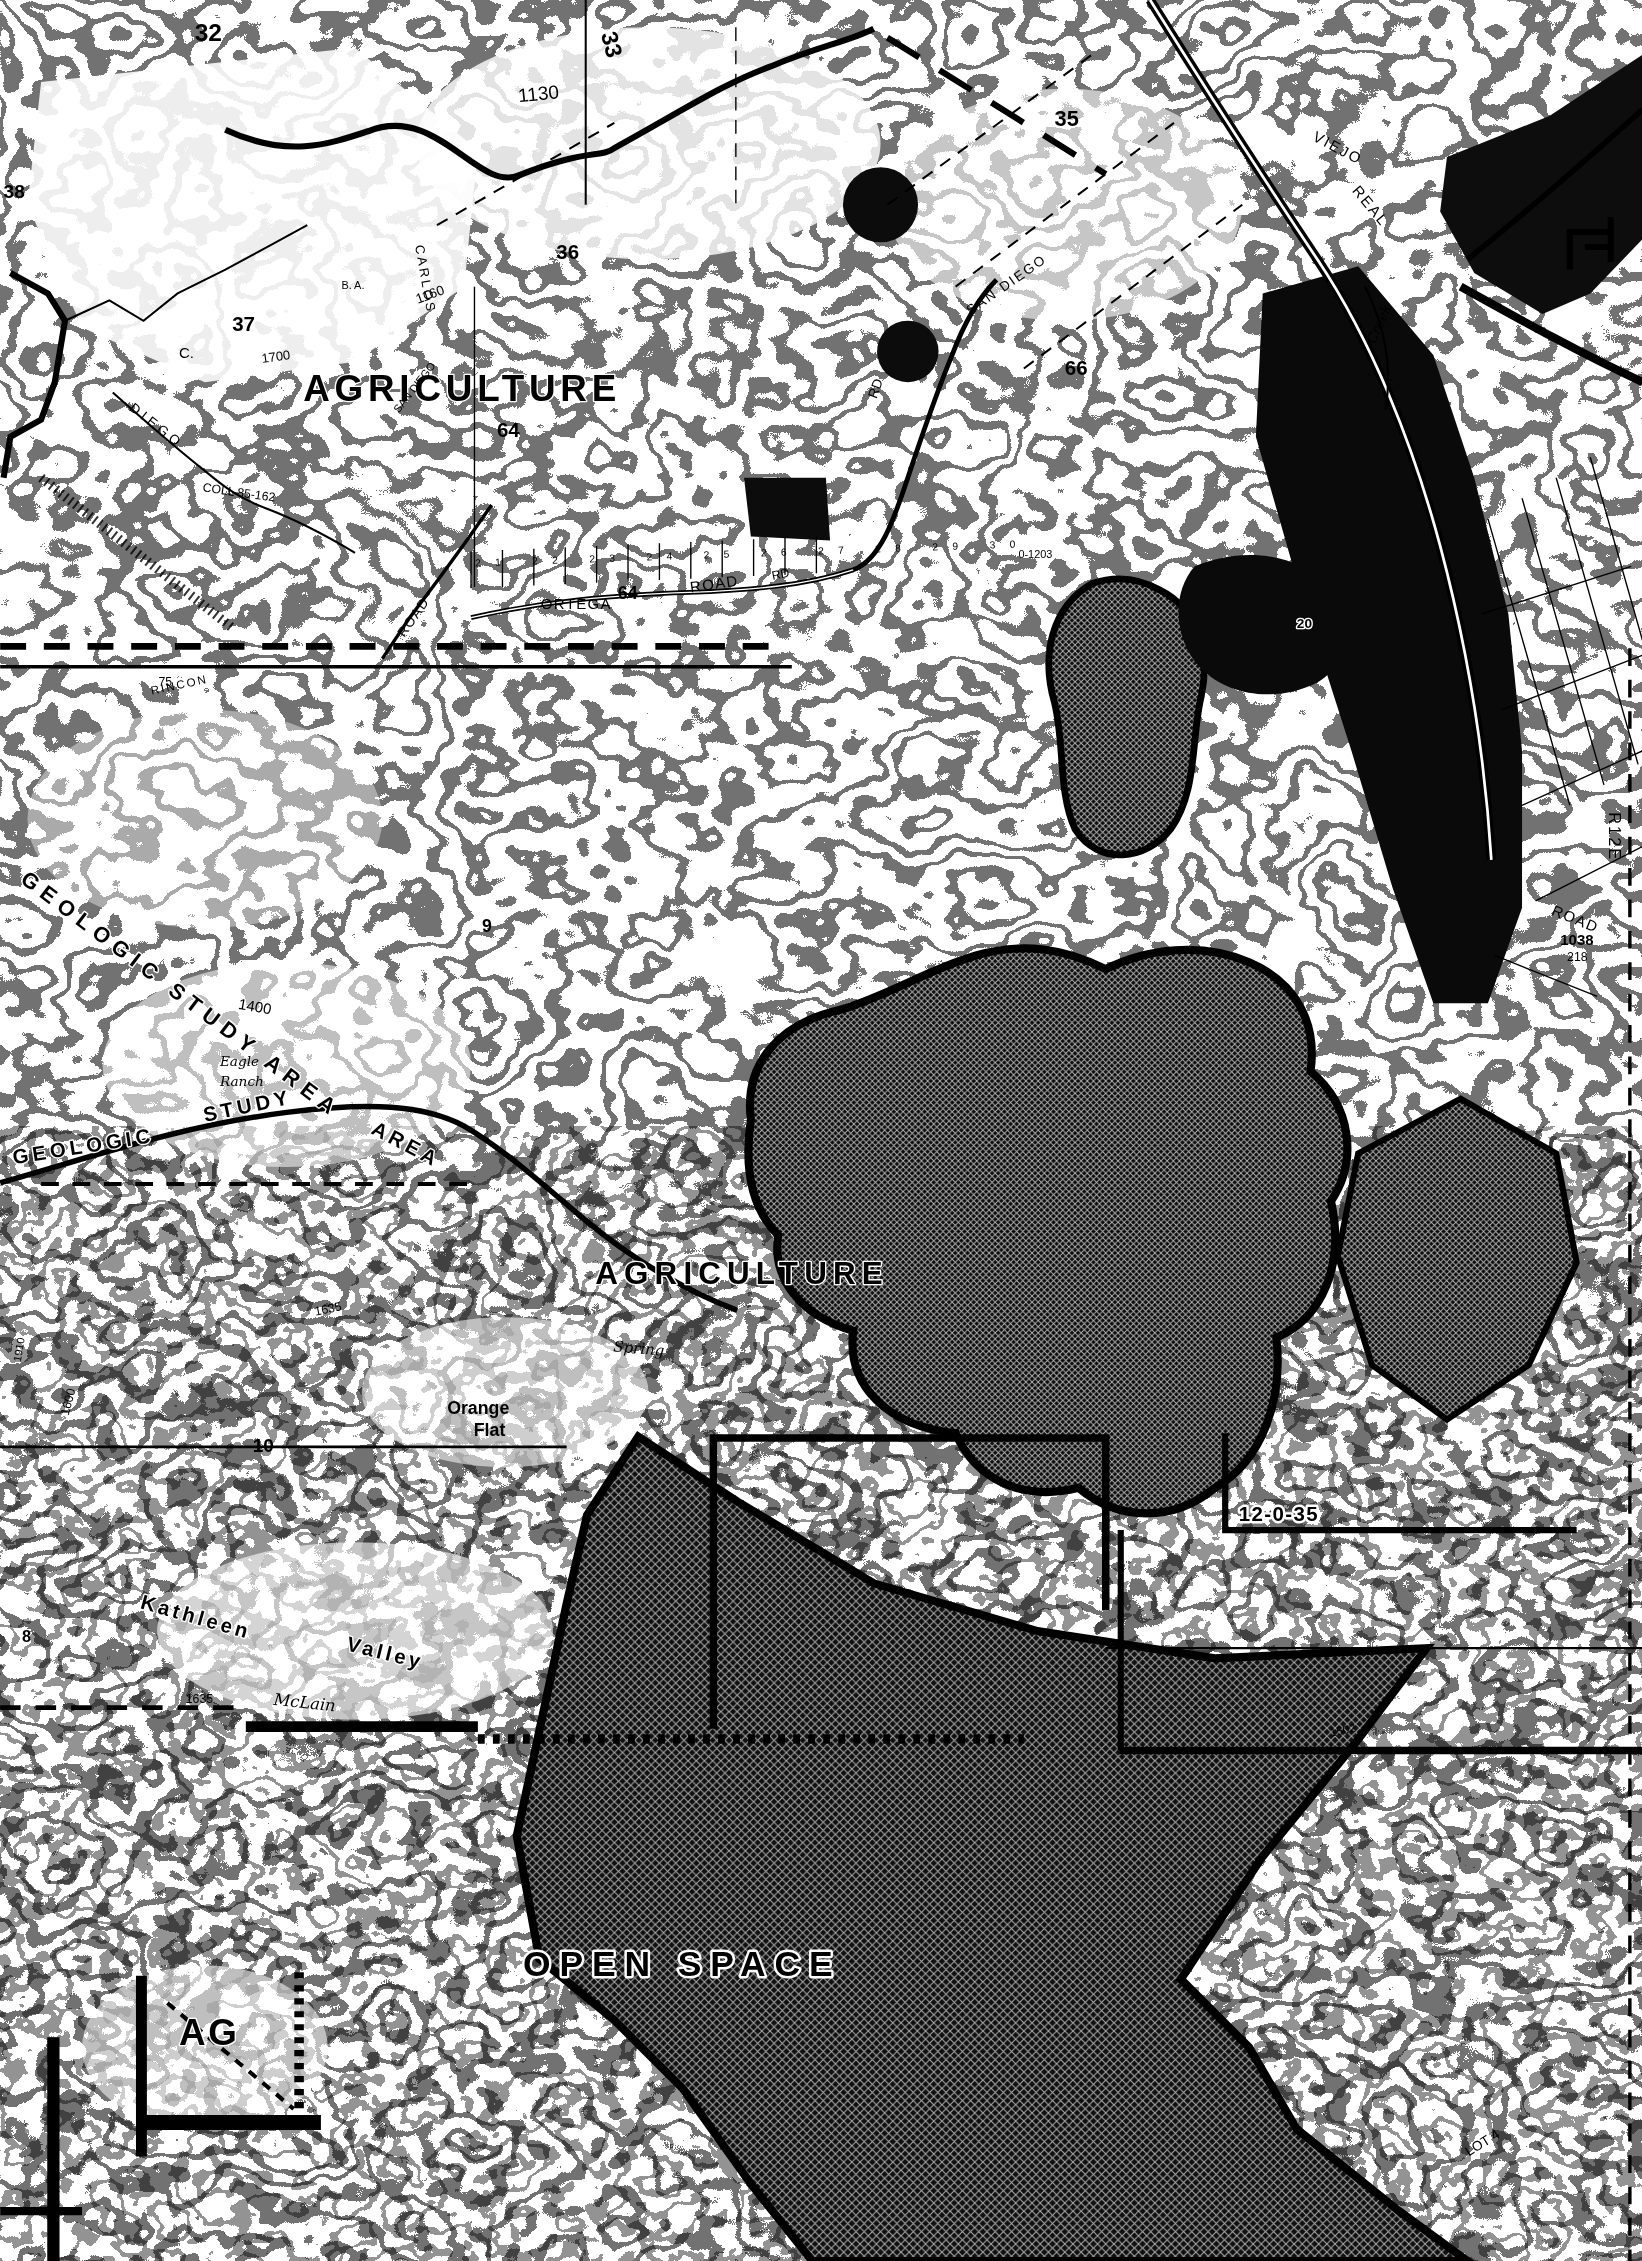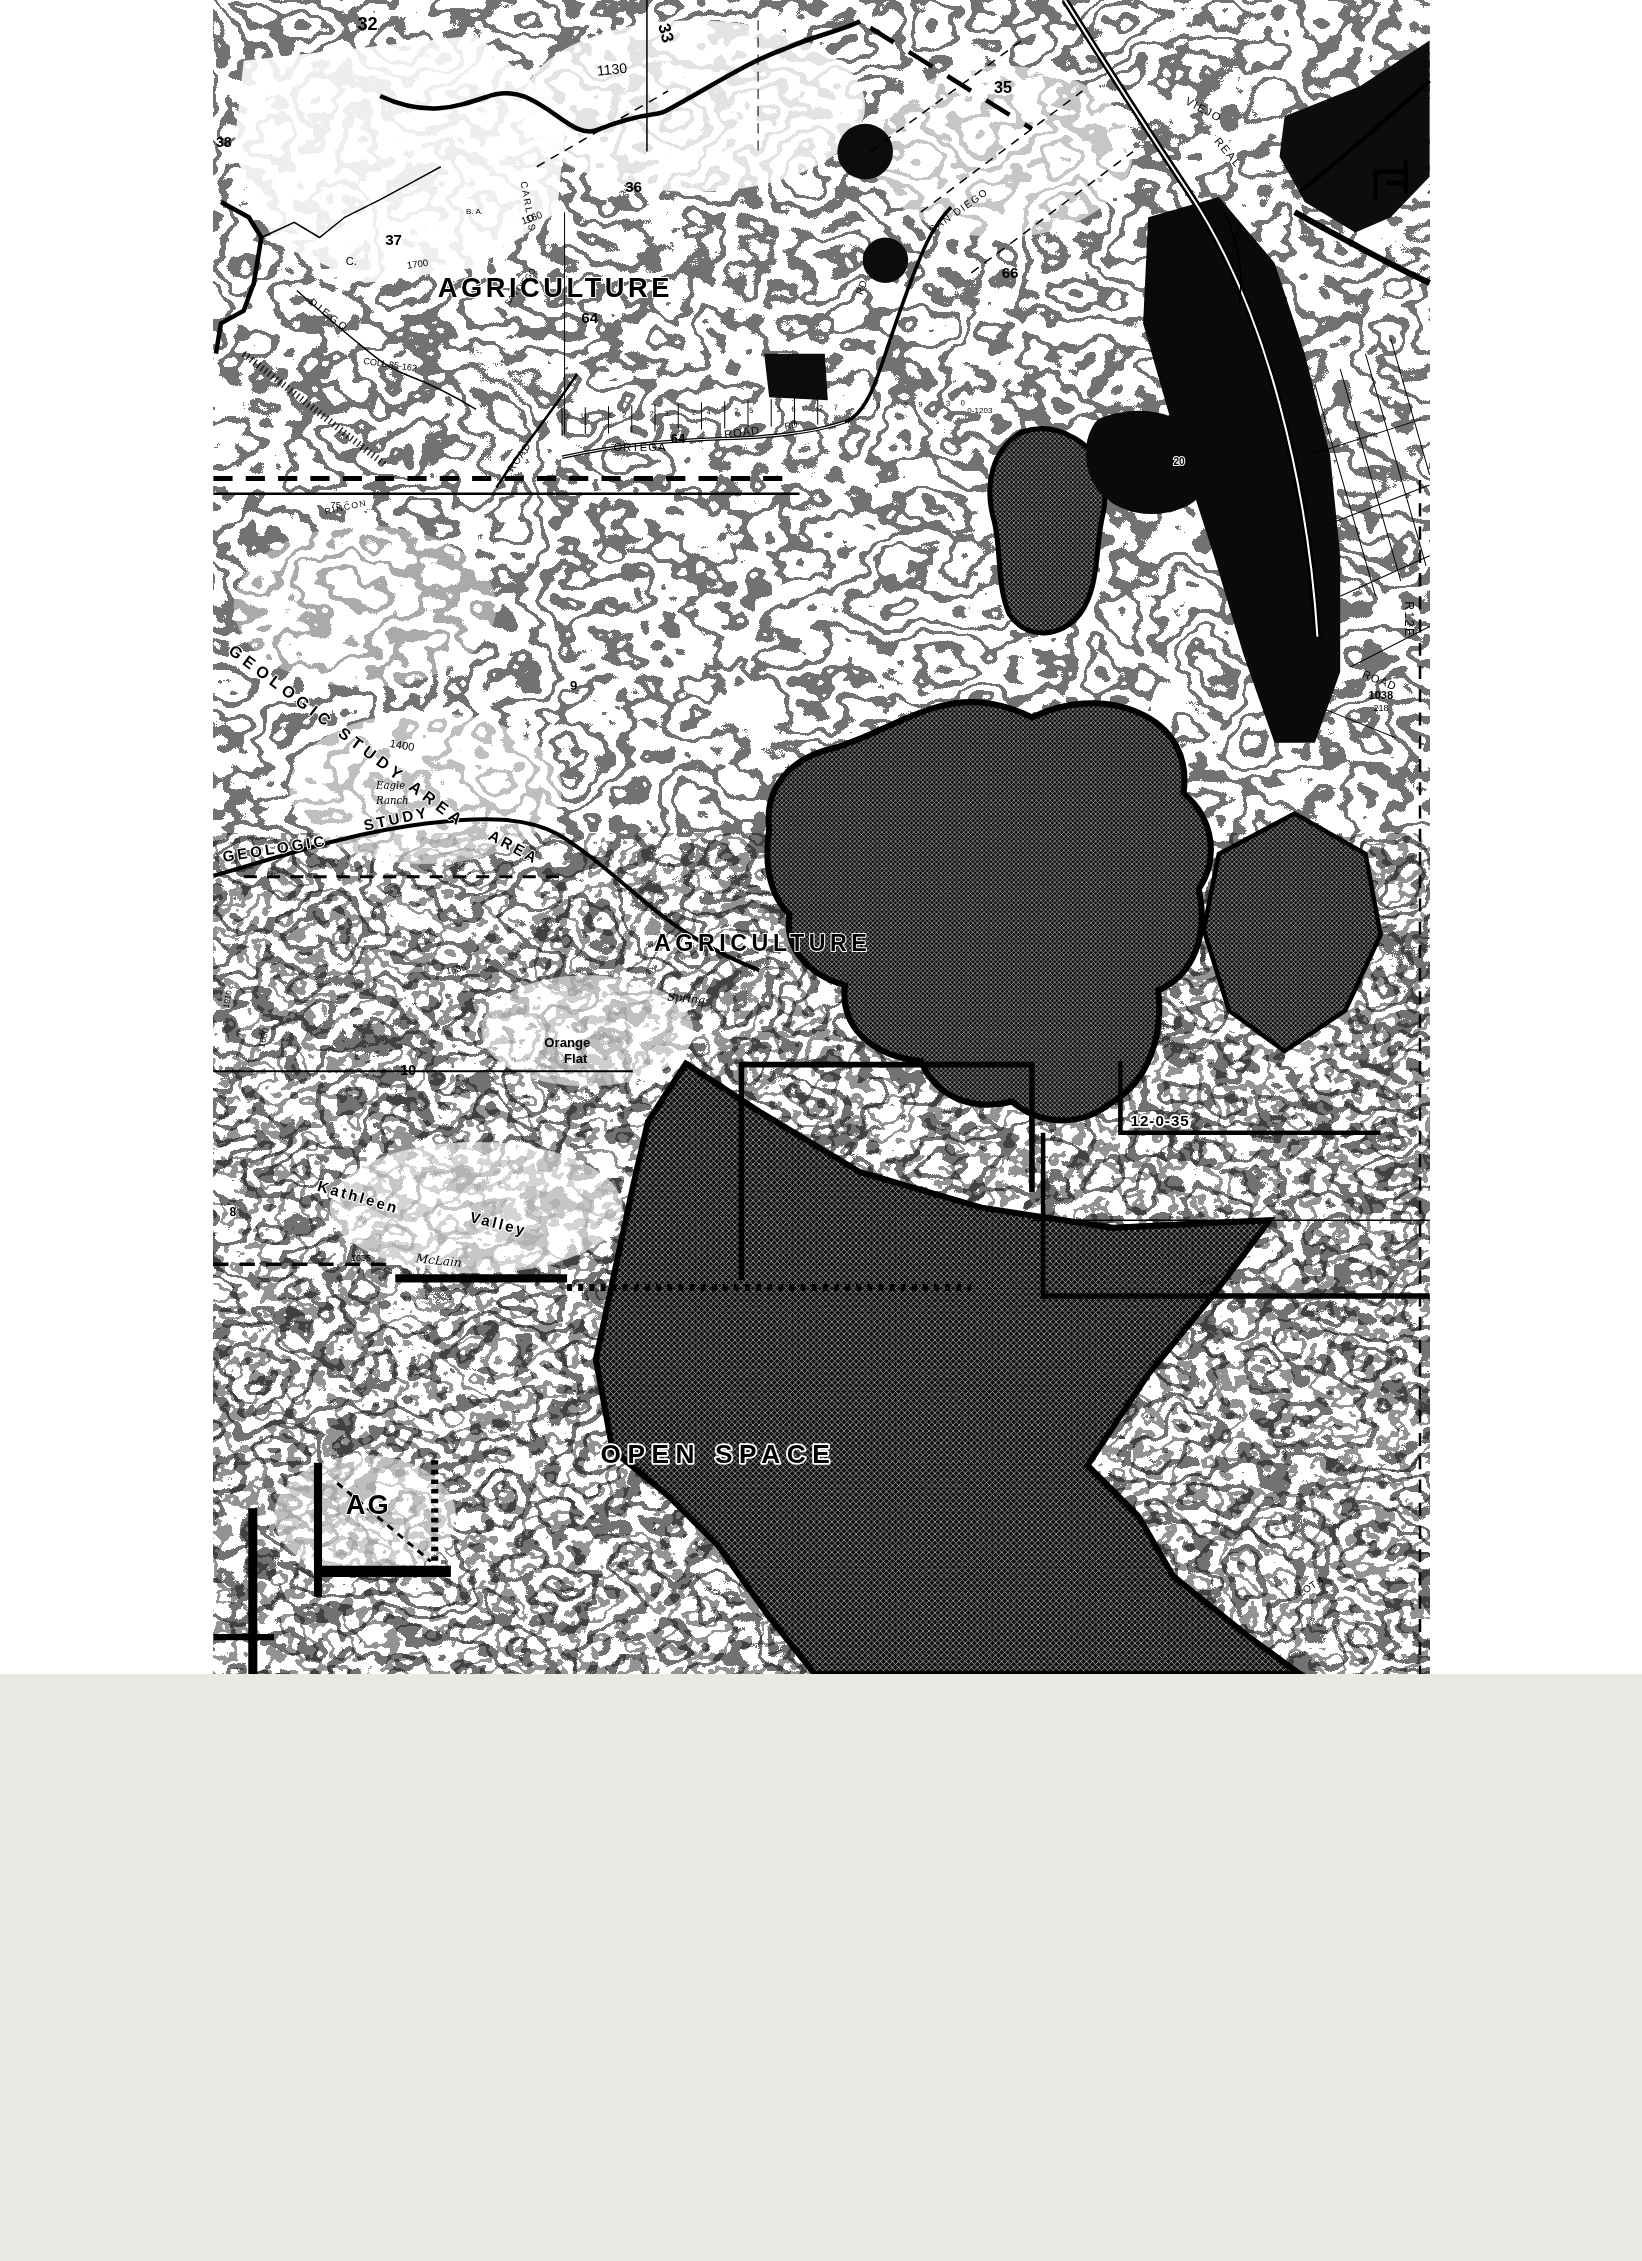--- a/index.html
+++ b/index.html
@@ -1,17 +1,17 @@
 <!DOCTYPE html>
 <html style="font-size:11px"><head>
 <meta charset="utf-8">
 <style>
   html,body{margin:0;padding:0;background:#e8e8e4;}
   body{width:1643px;height:2261px;position:relative;font-family:"Liberation Sans",sans-serif;}
-  #map-stage{position:absolute;left:0;top:0;width:1643px;height:1674px;background:#ffffff;overflow:hidden;}
+  #map-stage{position:absolute;left:0;top:0;width:1643px;height:2261px;background:#ffffff;overflow:hidden;}
   svg{display:block;width:100%;height:100%;}
   text{fill:#000;}
   .lb{font-family:"Liberation Sans",sans-serif;font-weight:bold;}
   .lbn{font-family:"Liberation Sans",sans-serif;font-weight:normal;}
   .ser{font-family:"DejaVu Serif",serif;font-style:italic;font-weight:normal;}
   .halo{paint-order:stroke;stroke:#ffffff;stroke-width:7px;stroke-linejoin:round;}
   .halo2{paint-order:stroke;stroke:#ffffff;stroke-width:4px;stroke-linejoin:round;}
 </style>
 </head>
 <body>

